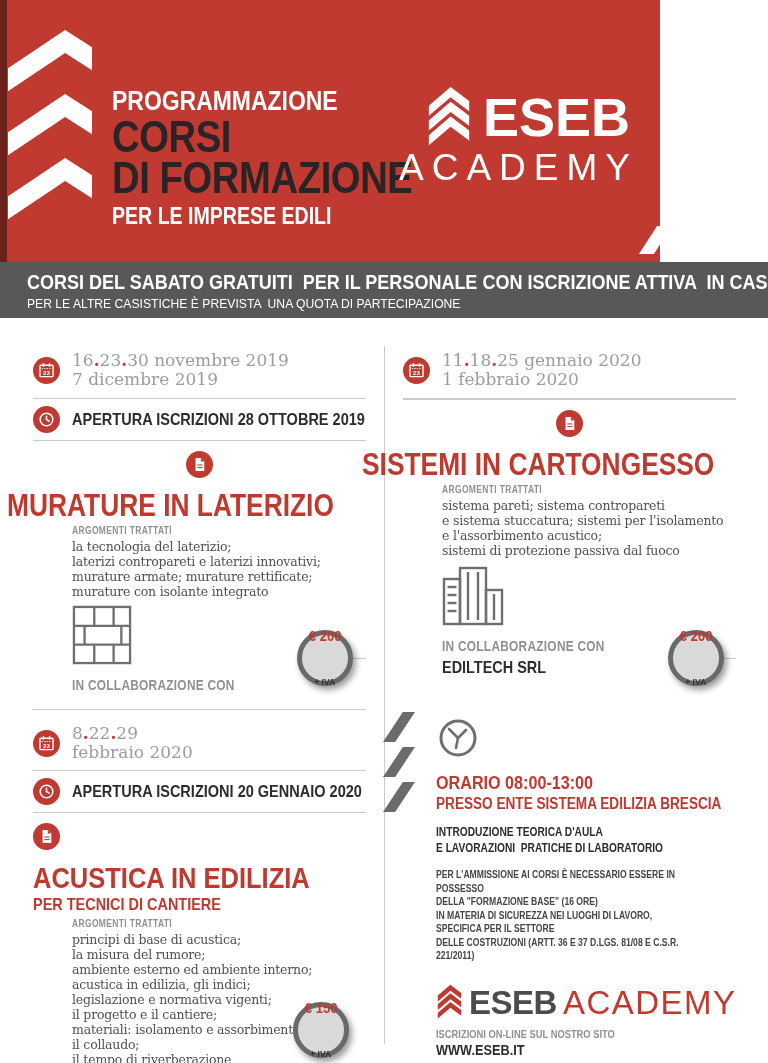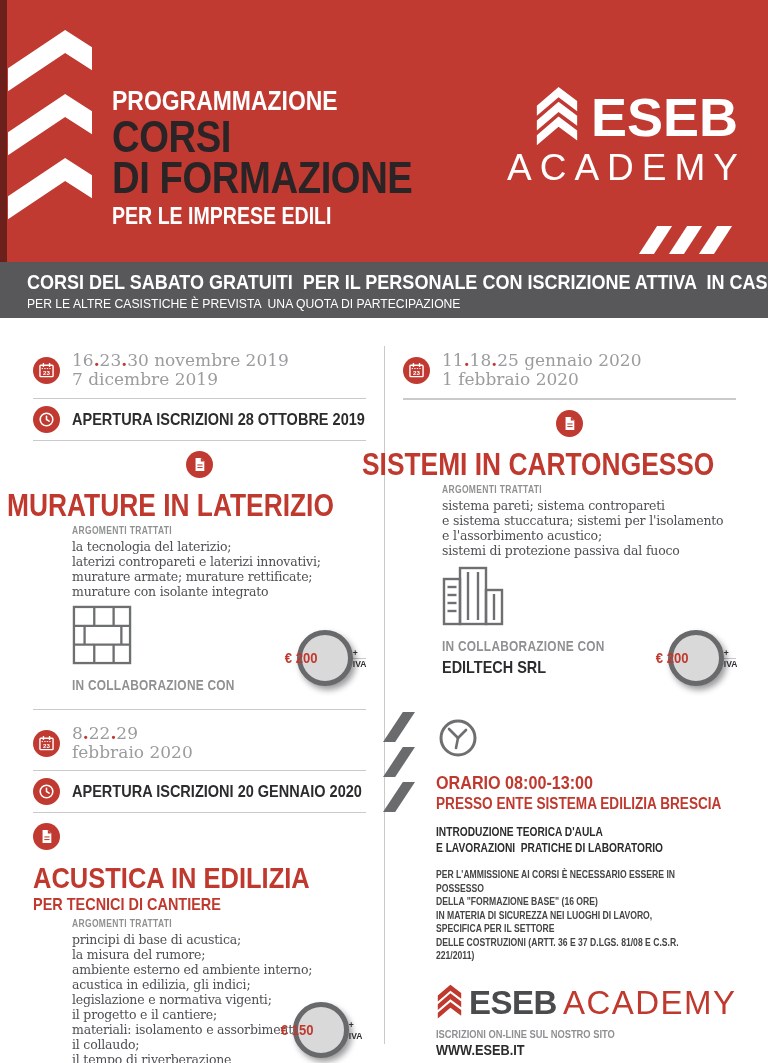--- a/index.html
+++ b/index.html
@@ -6,21 +6,21 @@
     --red:#c03a31; --red-text:#c0392e; --dark:#2c2c2e; --banner:#58585a;
     --line:#c9cacb; --datecol:#9b9c9e; --body:#4f5053; --icongray:#6e6f71;
     --label:#8f9092;
   }
   *{margin:0;padding:0;box-sizing:border-box;}
   html,body{background:#888;}
   body{font-family:"Liberation Sans",sans-serif;}
   #poster{position:relative;width:768px;height:1063px;background:#fff;overflow:hidden;margin:0 auto;}
 
   
-  .header{position:absolute;left:0;top:0;width:768px;height:262px;background:var(--red);}
+  .header{position:absolute;left:0;top:0;width:660px;height:262px;background:var(--red);}
   .edge-strip{position:absolute;left:0;top:0;width:7px;height:262px;background:#6b201c;}
   .chev{position:absolute;left:8px;width:84px;height:72px;background:#fff;
         clip-path:polygon(0 53%,68% 0,100% 24%,100% 56%,68% 32%,0 85%);}
   .chev1{top:30px;} .chev2{top:94px;} .chev3{top:158px;}
   .stripe{position:absolute;top:226px;width:15px;height:28px;background:#fff;transform:skewX(-33deg);}
   .s1{left:648px;} .s2{left:678px;} .s3{left:708px;}
 
   .header-text{position:absolute;left:112px;top:86px;color:#fff;}
   .kicker{font-size:27px;font-weight:700;line-height:30px;}
   .h-title{color:#2b2426;font-size:45px;font-weight:800;line-height:41px;letter-spacing:-0.5px;}
@@ -66,21 +66,21 @@
   .argo-body{margin-left:39px;margin-top:3px;font-family:"DejaVu Serif",serif;font-size:12.5px;line-height:15px;letter-spacing:-.2px;color:var(--body);white-space:pre-line;}
 
   .illus{margin:6px 0 0 39px;}
   .collab{margin:8px 0 0 39px;position:relative;z-index:2;}
   .collab-label{font-size:14px;font-weight:700;color:var(--label);letter-spacing:.3px;}
   .collab-name{font-size:17px;font-weight:700;color:var(--dark);margin-top:4px;}
   .section-split{margin-top:16px;}
   .dates-row.lower{padding:14px 0 8px;}
 
   .badge{position:absolute;width:56px;height:56px;border-radius:50%;background:#d9d9da;border:5px solid #68696b;
-         box-shadow:3px 4px 6px rgba(0,0,0,.4);display:flex;flex-direction:row;align-items:center;justify-content:center;z-index:3;gap:32px;}
+         box-shadow:3px 4px 6px rgba(0,0,0,.4);display:flex;flex-direction:column;align-items:center;justify-content:center;z-index:3;gap:32px;}
   .badge-price{color:var(--red-text);font-weight:800;font-size:14.5px;line-height:15px;transform:scaleX(.9);white-space:nowrap;}
   .badge-iva{color:#2f2f31;font-weight:700;font-size:9.5px;line-height:11px;transform:scaleX(.9);}
   .badge-line{position:absolute;height:0;border-top:1px solid var(--line);z-index:1;}
 
   
   .gchev{position:absolute;left:383px;width:32px;height:30px;background:#6a6b6d;
          clip-path:polygon(0 100%,62% 0,100% 0,38% 100%);}
   .g1{top:712px;} .g2{top:747px;} .g3{top:782px;}
 
   .orario-block{margin-top:38px;padding-left:33px;}

